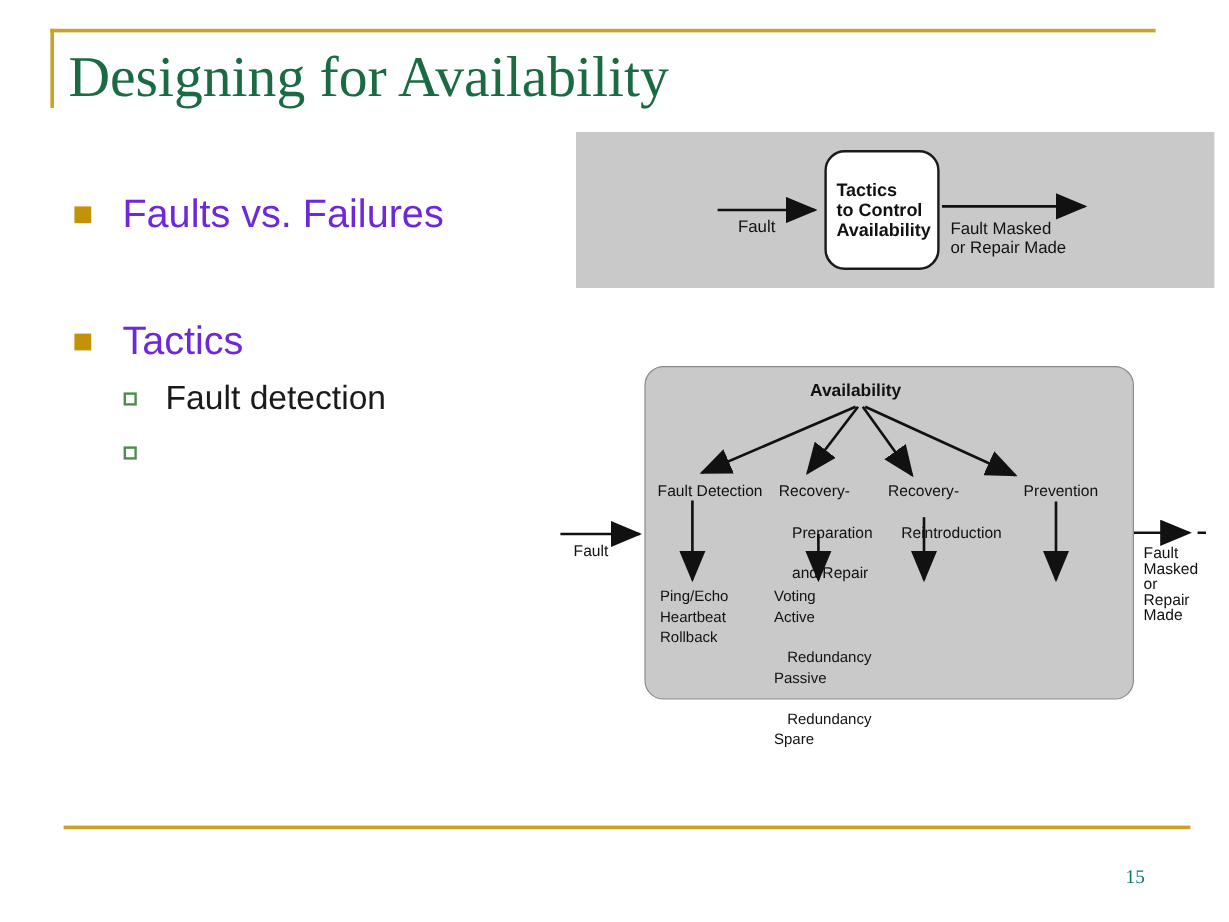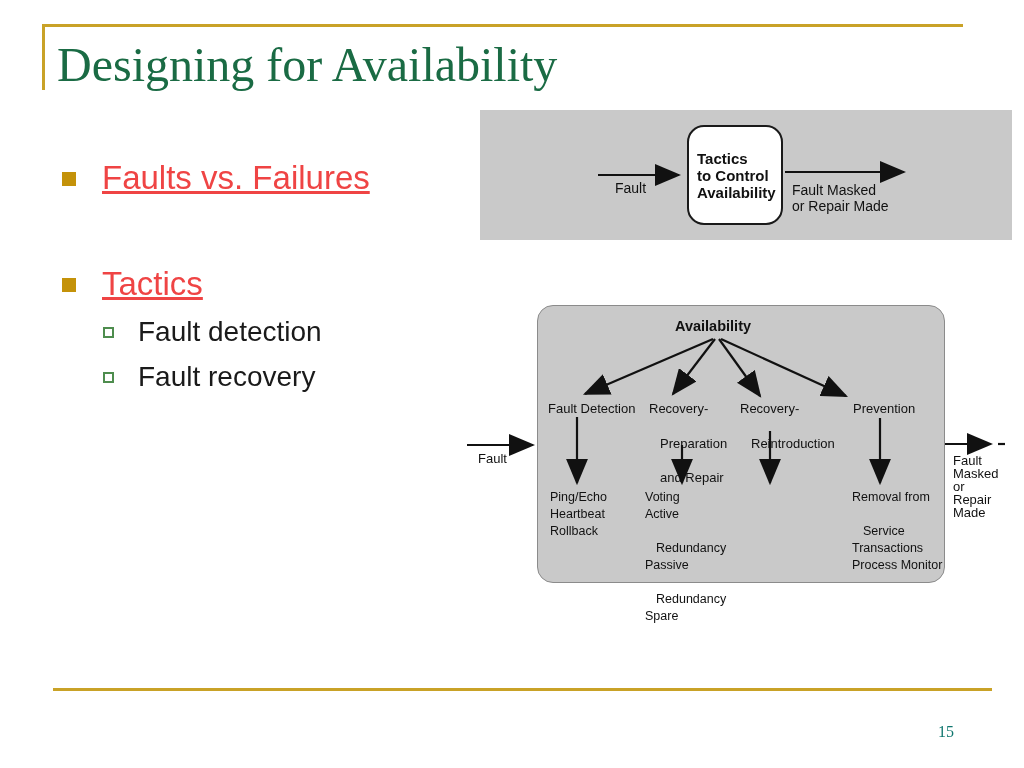--- a/index.html
+++ b/index.html
@@ -11,21 +11,21 @@
   
   .accent-top  { position:absolute; left:42px; top:24px; width:921px; height:3px; background:#c9a227; }
   .accent-side { position:absolute; left:42px; top:24px; width:3px; height:66px; background:#c9a227; }
   .title {
     position:absolute; left:57px; top:36px; font-family:"Liberation Serif", serif;
     font-weight:400; font-size:48px; line-height:58px; color:#1a6b44; white-space:nowrap;
   }
   
   .b1 { position:absolute; left:62px; display:flex; gap:26px; }
   .b1 .sq1 { width:14px; height:14px; background:#c49209; margin-top:12px; flex:none; }
-  .b1 .txt { font-size:33px; line-height:36px; color:#ef4444;text-decoration:underline; }
+  .b1 .txt { font-size:33px; line-height:36px; color:#6d28d9; }
   .b2 { position:absolute; left:103px; display:flex; gap:24px; }
   .b2 .sq2 { width:11px; height:11px; background:#fff; border:2px solid #4e8d4e; margin-top:11px; flex:none; }
   .b2 .txt { font-size:28px; line-height:32px; color:#1a1a1a; }
   
   .dg-top { position:absolute; left:480px; top:110px; width:532px; height:130px; background:#c9c9c9; }
   .dg-top svg { position:absolute; left:0; top:0; }
   .tbox {
     position:absolute; left:207px; top:15px; width:96px; height:100px; background:#fff;
     border:2px solid #1a1a1a; border-radius:17px; display:flex; align-items:center;
   }
@@ -65,21 +65,20 @@
   <div class="b1" style="top:266px">
     <span class="sq1"></span>
     <span class="txt">Tactics</span>
   </div>
   <div class="b2" style="top:316px">
     <span class="sq2"></span>
     <span class="txt">Fault detection</span>
   </div>
   <div class="b2" style="top:361px">
     <span class="sq2"></span>
-    <span class="txt">Fault recovery</span>
   </div>
 
   <div class="dg-top">
     <svg width="532" height="130">
       <defs>
         <marker id="ah1" viewBox="0 0 12 10" markerWidth="12" markerHeight="10" refX="11" refY="5" orient="auto">
           <path d="M0,0 L12,5 L0,10 z" fill="#111"></path>
         </marker>
       </defs>
       <line x1="118" y1="65" x2="199" y2="65" stroke="#111" stroke-width="2.2" marker-end="url(#ah1)"></line>
@@ -161,32 +160,20 @@
           <span class="ln cont">Redundancy</span>
         </div>
       <div class="leaf">
           <span class="ln">Passive</span>
           <span class="ln cont">Redundancy</span>
         </div>
       <div class="leaf">
           <span class="ln">Spare</span>
         </div>
     </div>
-    <div class="leaves" style="left:392px">
-      <div class="leaf">
-          <span class="ln">Removal from</span>
-          <span class="ln cont">Service</span>
-        </div>
-      <div class="leaf">
-          <span class="ln">Transactions</span>
-        </div>
-      <div class="leaf">
-          <span class="ln">Process Monitor</span>
-        </div>
-    </div>
 
     <div class="lab13" style="left:18px;top:157px">Fault</div>
     <div class="lab13" style="left:493px;top:159px">
         <span class="ln">Fault</span>
         <span class="ln">Masked</span>
         <span class="ln">or</span>
         <span class="ln">Repair</span>
         <span class="ln">Made</span>
       </div>
   </div>

